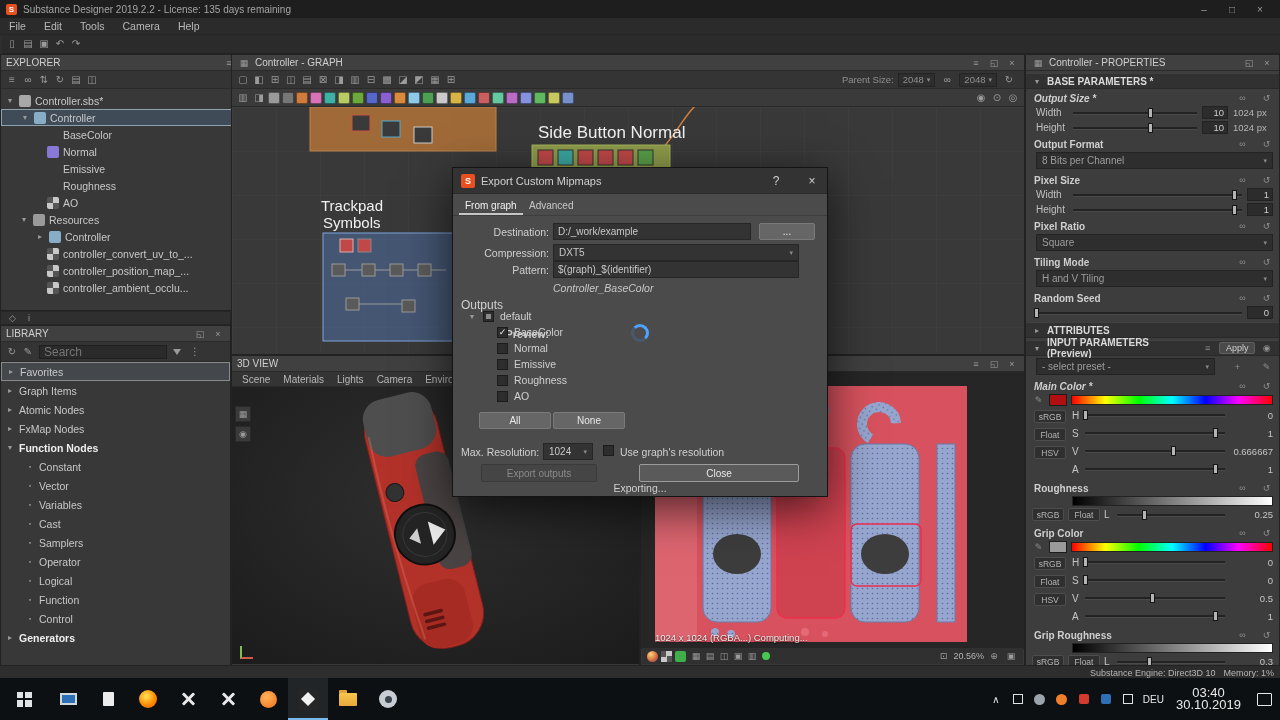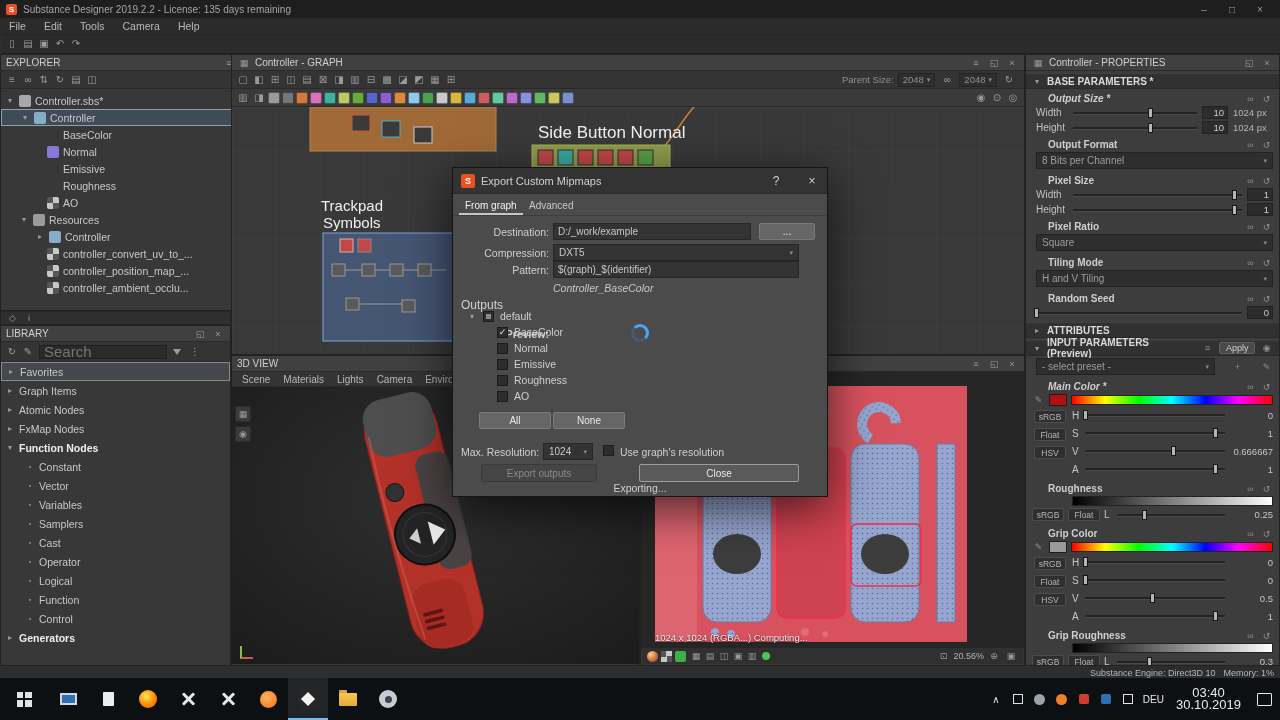--- a/index.html
+++ b/index.html
@@ -37,21 +37,21 @@
   .ticon.graphicon{background:#87aec6;}
   .ticon.normalmap{background:#8878d8;}
   .ticon.res{background:#9a9a9a;}
   .ticon.blank{visibility:hidden;}
   .checker{background:conic-gradient(#c8c8c8 0 25%,#555 0 50%,#c8c8c8 0 75%,#555 0);}
 
   .infostrip{position:absolute;left:0;top:311px;width:231px;height:14px;background:#2f2f2f;border:1px solid #252525;display:flex;align-items:center;gap:12px;padding:0 8px;font-size:9px;color:#9a9a9a;}
 
   
   .libtools{height:20px;background:#343434;border-bottom:1px solid #2a2a2a;display:flex;align-items:center;gap:3px;padding:0 3px;}
-  .sinput{width:128px;height:14px;background:#2a2a2a;border:1px solid #1f1f1f;color:#c8c8c8;font-size:15px;padding:0 4px;font-family:inherit;}
+  .sinput{width:128px;height:14px;background:#2a2a2a;border:1px solid #1f1f1f;color:#c8c8c8;font-size:12px;padding:0 4px;font-family:inherit;}
   .funnel{width:0;height:0;border-left:4px solid transparent;border-right:4px solid transparent;border-top:6px solid #9a9a9a;margin:0 3px;}
   .lrow{display:flex;align-items:center;height:19px;gap:4px;padding-left:4px;font-size:10.5px;color:#c8c8c8;white-space:nowrap;}
   .lrow.sel{background:#44484c;border:1px solid #8a8a8a;}
   .lrow.bold{font-weight:bold;color:#eee;}
   .lrow.child{padding-left:24px;}
   .bullet{color:#8a8a8a;font-size:7px;width:10px;text-align:center;}
 
   
   .gtools{height:18px;background:#343434;border-bottom:1px solid #2a2a2a;display:flex;align-items:center;padding:0 3px;}
   .gtools2{height:18px;background:#3a3a3a;border-bottom:1px solid #2a2a2a;display:flex;align-items:center;padding:0 3px;}
@@ -67,21 +67,21 @@
   .v2dbar{position:absolute;left:1px;right:1px;bottom:1px;height:16px;background:#303030;display:flex;align-items:center;gap:3px;padding:0 5px;font-size:9px;color:#b5b5b5;}
   .v2dbar .gi{width:14px;height:14px;line-height:14px;font-size:9px;}
   .sphere{width:11px;height:11px;border-radius:50%;background:radial-gradient(circle at 35% 30%,#ffd27a,#d0683a 60%,#7a3a8a);}
   .mchecker{width:11px;height:11px;background:conic-gradient(#c8c8c8 0 25%,#555 0 50%,#c8c8c8 0 75%,#555 0);}
   .gsq{width:11px;height:11px;background:#3fae4a;border-radius:2px;}
   .gdot{width:8px;height:8px;border-radius:50%;background:#49c84f;}
 
   
   .pcontent{position:absolute;left:0;right:0;top:16px;bottom:0;background:#3d3d3d;overflow:hidden;}
   .sechead{height:16px;background:#313131;display:flex;align-items:center;gap:5px;padding:0 6px;font-size:10px;font-weight:bold;color:#dadada;border-top:1px solid #404040;border-bottom:1px solid #292929;margin-top:2px;}
-  .plabel{display:flex;align-items:flex-end;gap:3px;padding:4px 6px 1px 22px;font-size:10px;font-weight:bold;color:#cfcfcf;}
+  .plabel{display:flex;align-items:flex-start;gap:11px;padding:4px 6px 1px 8px;font-size:10px;font-weight:bold;color:#cfcfcf;}
   .plabel.it{font-style:italic;}
   .pic{width:13px;text-align:center;color:#8f8f8f;font-size:9px;font-weight:normal;font-style:normal;}
   .srow{display:flex;align-items:center;gap:5px;padding:1px 6px 1px 10px;height:15px;font-size:10px;}
   .slabel{width:32px;color:#c0c0c0;flex:none;}
   .slider{flex:1;position:relative;height:12px;min-width:30px;}
   .slider::before{content:"";position:absolute;left:0;right:0;top:5px;height:2px;background:#232323;border-bottom:1px solid #4a4a4a;}
   .handle{position:absolute;top:1px;margin-left:-2px;width:5px;height:10px;background:#b5b5b5;border:1px solid #161616;}
   .vbox{min-width:26px;height:13px;background:#2c2c2c;border:1px solid #222;text-align:right;padding:0 3px;line-height:12px;font-size:9.5px;color:#ccc;flex:none;}
   .ptext{width:40px;font-size:9.5px;color:#b5b5b5;flex:none;}
   .dd{height:17px;background:#2e2e2e;border:1px solid #232323;display:flex;align-items:center;gap:4px;padding:0 5px;font-size:10px;color:#9d9d9d;margin:1px 6px 2px 10px;}
@@ -309,25 +309,25 @@
       <div class="lrow child">
           <span class="bullet">▪</span>
           <span>Vector</span>
         </div>
       <div class="lrow child">
           <span class="bullet">▪</span>
           <span>Variables</span>
         </div>
       <div class="lrow child">
           <span class="bullet">▪</span>
-          <span>Samplers</span>
+          <span>Cast</span>
         </div>
       <div class="lrow child">
           <span class="bullet">▪</span>
-          <span>Cast</span>
+          <span>Samplers</span>
         </div>
       <div class="lrow child">
           <span class="bullet">▪</span>
           <span>Operator</span>
         </div>
       <div class="lrow child">
           <span class="bullet">▪</span>
           <span>Logical</span>
         </div>
       <div class="lrow child">

